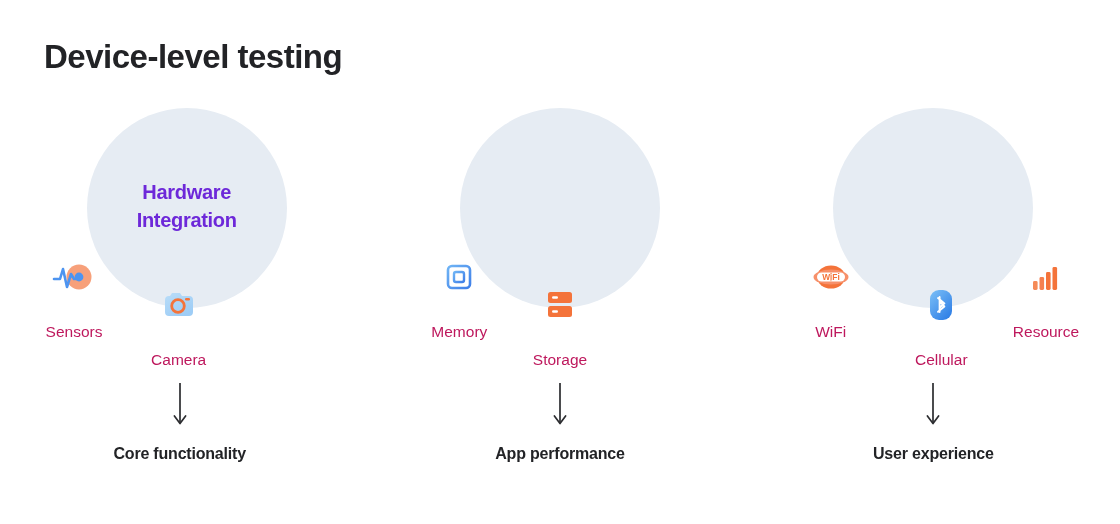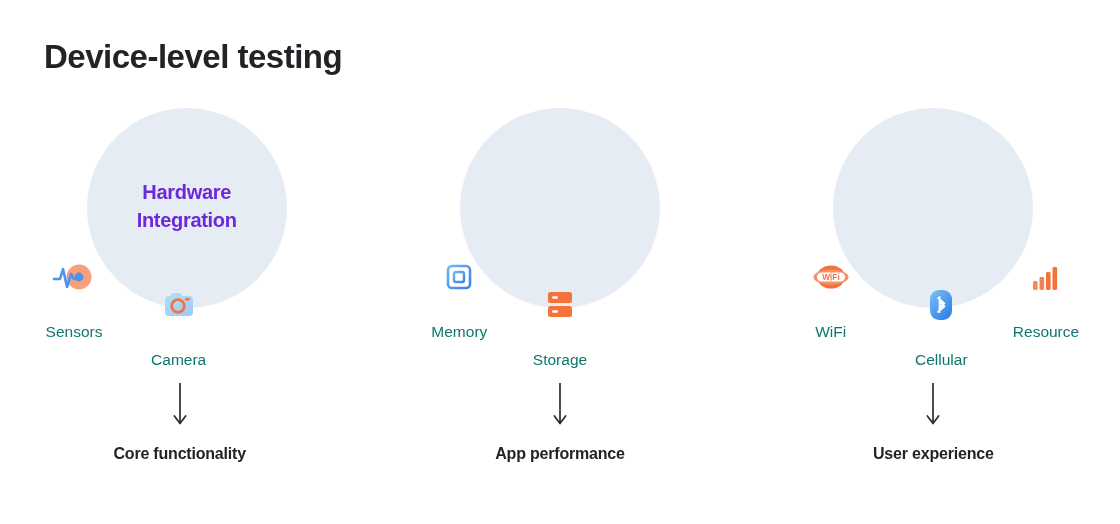--- a/index.html
+++ b/index.html
@@ -85,21 +85,21 @@
   }
   .item .ico {
     display: block;
     height: 34px;
     margin: 0 auto 6px auto;
     line-height: 0;
   }
   .item .lbl {
     display: block;
     font-size: 15.5px;
-    color: #0f766e;
+    color: #be185d;
     white-space: nowrap;
     margin-top: 29px;
   }
   
   .item.left   { left: 26px;  top: 160px; }
   .item.center { left: 50%; margin-left: -60px; top: 188px; }
   .item.right  { right: 26px; top: 160px; }
 
   
   .arrow {

